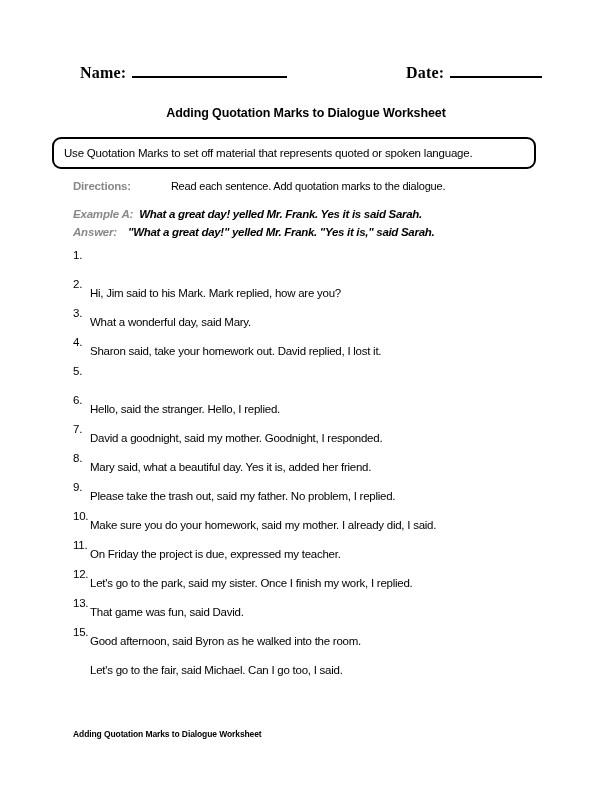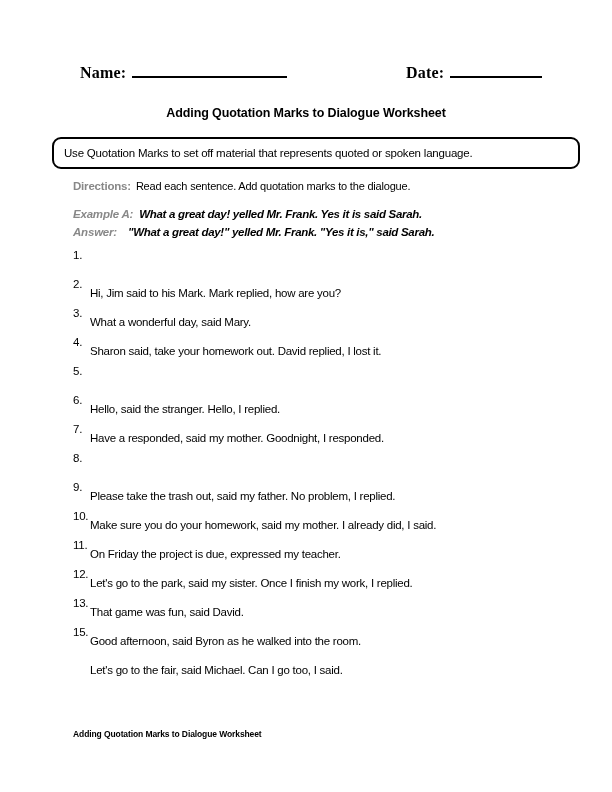--- a/index.html
+++ b/index.html
@@ -67,21 +67,21 @@
     font-size: 12.5px;
     letter-spacing: -0.1px;
     color: #000000;
   }
 
   
   .instruction-box {
     position: absolute;
     left: 52px;
     top: 137px;
-    width: 528px;
+    width: 484px;
     height: 32px;
     box-sizing: border-box;
     border: 2px solid #000000;
     border-radius: 9px;
     background: #ffffff;
     display: flex;
     align-items: center;
   }
   .instruction-text {
     padding-left: 10px;
@@ -93,20 +93,21 @@
   }
 
   
   .directions-row {
     position: absolute;
     left: 73px;
     top: 180px;
     display: flex;
     align-items: baseline;
     white-space: nowrap;
+    gap: 35px;
   }
   .gray-label {
     font-family: "Liberation Sans", sans-serif;
     font-weight: bold;
     font-size: 11.5px;
     color: #888888;
     letter-spacing: -0.2px;
   }
   .directions-text {
     font-family: "Liberation Sans", sans-serif;
@@ -239,24 +240,25 @@
     </div>
     <div class="question-item">
       <span class="question-number">4.</span>
     </div>
     <div class="question-item">
       <span class="question-number">5.</span>
       <span class="question-text">Hello, said the stranger. Hello, I replied.</span>
     </div>
     <div class="question-item">
       <span class="question-number">6.</span>
-      <span class="question-text">Have a responded, said my mother. Goodnight, I responded.</span>
+      <span class="question-text">David a goodnight, said my mother. Goodnight, I responded.</span>
     </div>
     <div class="question-item">
       <span class="question-number">7.</span>
+      <span class="question-text">Mary said, what a beautiful day. Yes it is, added her friend.</span>
     </div>
     <div class="question-item">
       <span class="question-number">8.</span>
       <span class="question-text">Please take the trash out, said my father. No problem, I replied.</span>
     </div>
     <div class="question-item">
       <span class="question-number">9.</span>
       <span class="question-text">Make sure you do your homework, said my mother. I already did, I said.</span>
     </div>
     <div class="question-item">

